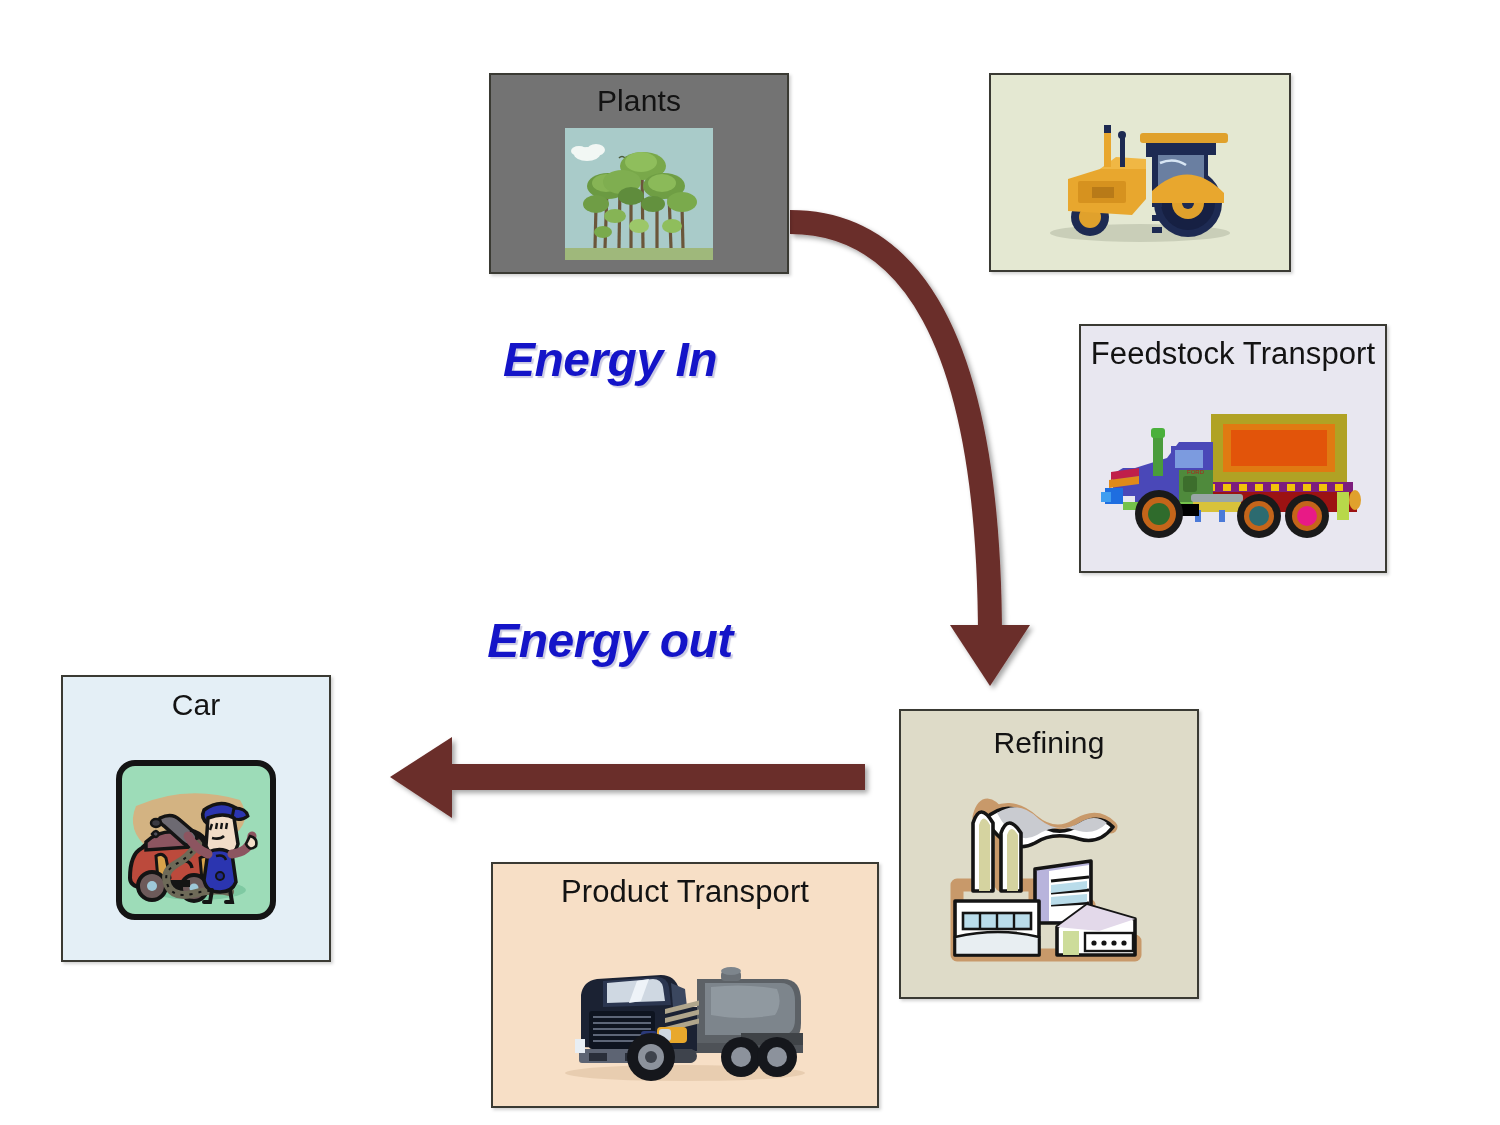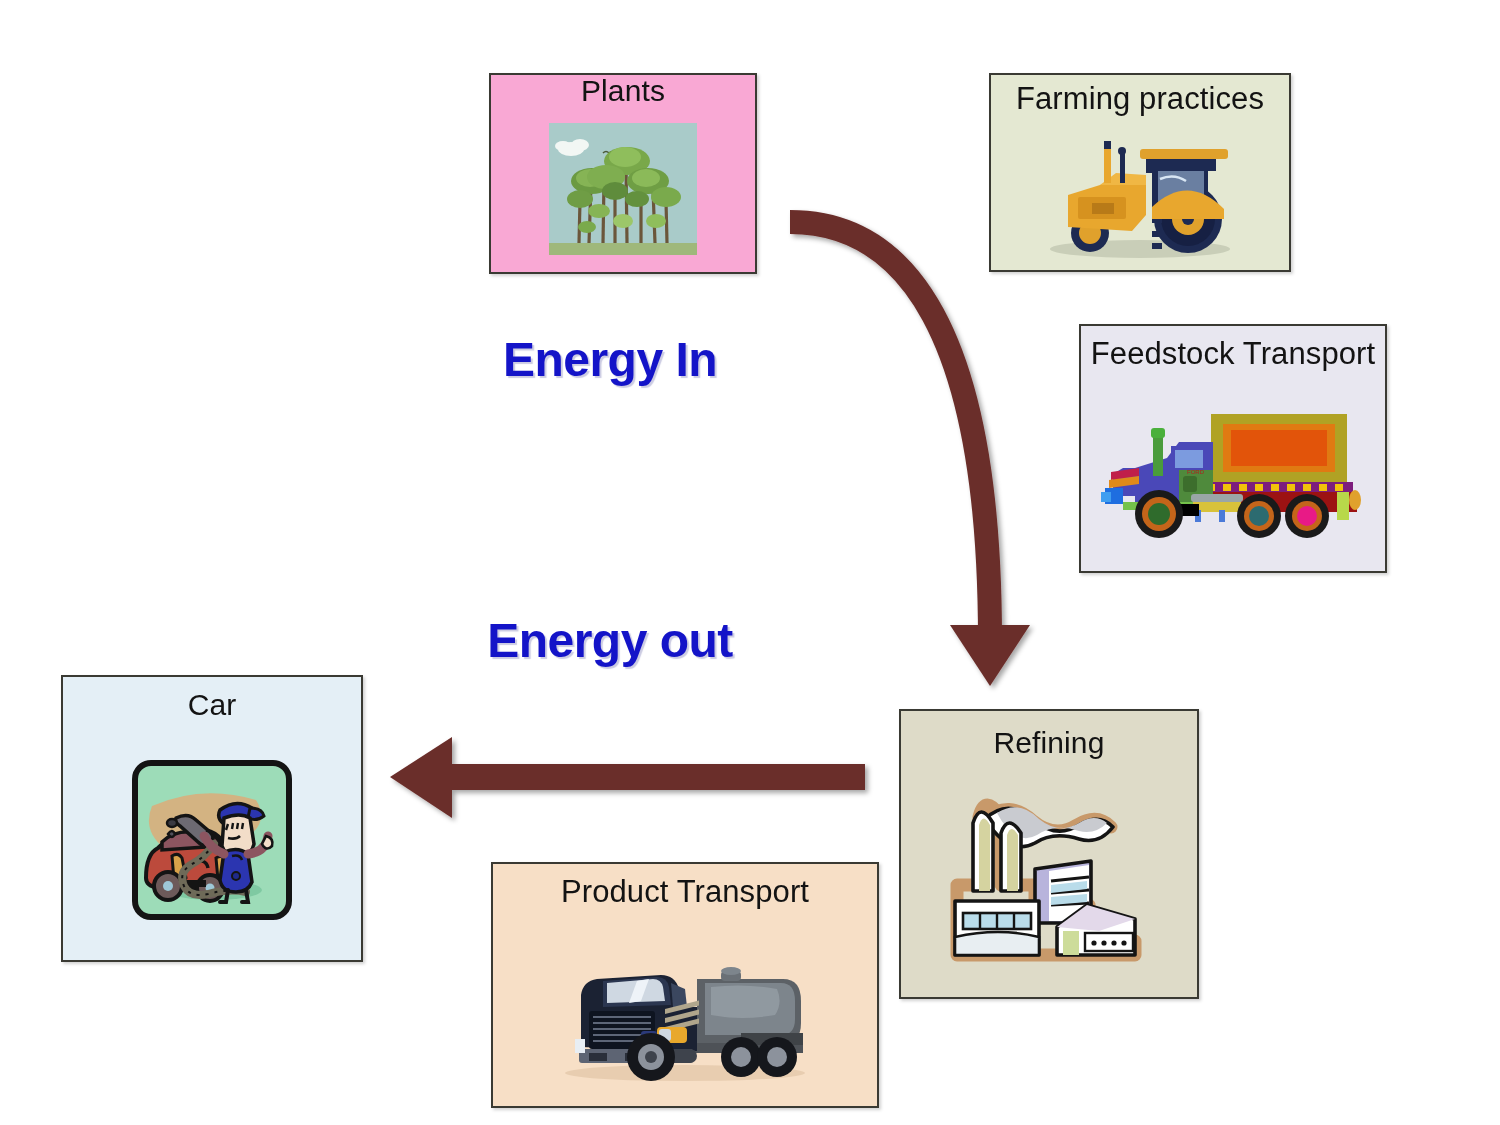--- a/index.html
+++ b/index.html
@@ -39,43 +39,44 @@
   .node-art {
     flex: 1 1 auto;
     width: 100%;
     display: flex;
     align-items: center;
     justify-content: center;
     overflow: hidden;
   }
 
   
-  #node-plants        { left: 489px; top: 73px;  width: 268px; height: 201px; background: #f9a8d4; }
+  #node-plants        { left: 489px; top: 73px;  width: 300px; height: 201px; background: #737373; padding-top: 10px; }
   #node-farming       { left: 989px; top: 73px;  width: 302px; height: 199px; background: #e4e8d2; padding-top: 8px; }
   #node-feedstock     { left: 1079px; top: 324px; width: 308px; height: 249px; background: #e8e7f0; padding-top: 12px; }
   #node-refining      { left: 899px;  top: 693px; width: 300px; height: 290px; background: #dedbc8; padding-top: 16px; margin-top: 16px; }
-  #node-car           { left: 61px;   top: 675px; width: 302px; height: 287px; background: #e4eff6; padding-top: 12px; }
+  #node-car           { left: 61px;   top: 675px; width: 270px; height: 287px; background: #e4eff6; padding-top: 12px; }
   #node-producttrans  { left: 491px;  top: 862px; width: 388px; height: 246px; background: #f7dfc6; padding-top: 12px; }
 
   #node-plants   .node-label { font-size: 30px; }
   #node-farming  .node-label { font-size: 31px; }
   #node-feedstock .node-label{ font-size: 31px; }
   #node-refining .node-label { font-size: 30px; }
   #node-car      .node-label { font-size: 30px; }
   #node-producttrans .node-label { font-size: 31px; }
 
   
   .headline {
     position: absolute;
     font-weight: bold;
     color: #1414c8;
     text-align: center;
     white-space: nowrap;
     text-shadow: 2px 2px 1px rgba(140,140,190,0.45);
     letter-spacing: -0.5px;
+    font-style: italic;
   }
   #txt-energy-in  { left: 420px; top: 332px; width: 380px; font-size: 48px; }
   #txt-vs         { left: 420px; top: 473px; width: 380px; font-size: 44px; }
   #txt-energy-out { left: 420px; top: 613px; width: 380px; font-size: 48px; }
 
   
   .arrow-svg {
     position: absolute;
     left: 0; top: 0;
     width: 1500px;
@@ -147,21 +148,20 @@
           <ellipse cx="50" cy="88" rx="11" ry="7" fill="#86b455"></ellipse>
           <ellipse cx="74" cy="98" rx="10" ry="7" fill="#9cc769"></ellipse>
           <ellipse cx="107" cy="98" rx="10" ry="7" fill="#8fbe5c"></ellipse>
           <ellipse cx="38" cy="104" rx="9" ry="6" fill="#7aaa4c"></ellipse>
         </g>
       </svg>
     </div>
   </div>
 
   <div id="node-farming" class="node">
-    <div class="node-label">Farming practices</div>
     <div class="node-art">
       <svg width="240" height="140" viewBox="0 0 240 140">
 
         <ellipse cx="120" cy="126" rx="90" ry="9" fill="#c9ceb8"></ellipse>
 
         <circle cx="168" cy="96" r="34" fill="#1d2a52"></circle>
         <circle cx="168" cy="96" r="27" fill="#162043"></circle>
         <circle cx="168" cy="96" r="16" fill="#e0a12c"></circle>
         <circle cx="168" cy="96" r="6" fill="#1d2a52"></circle>
 

